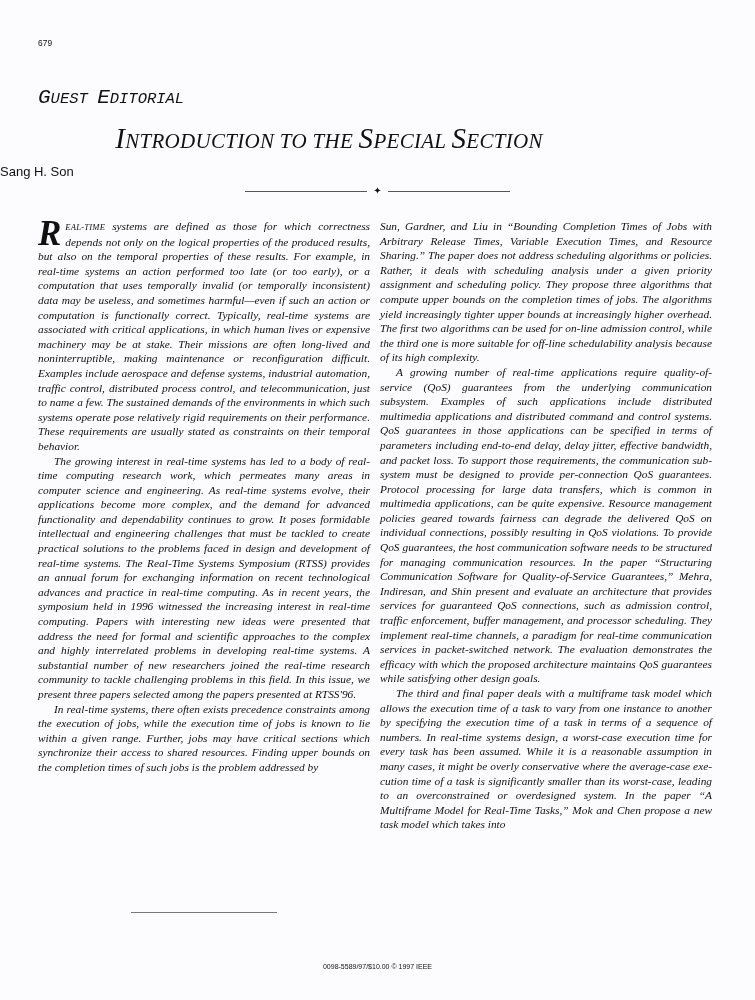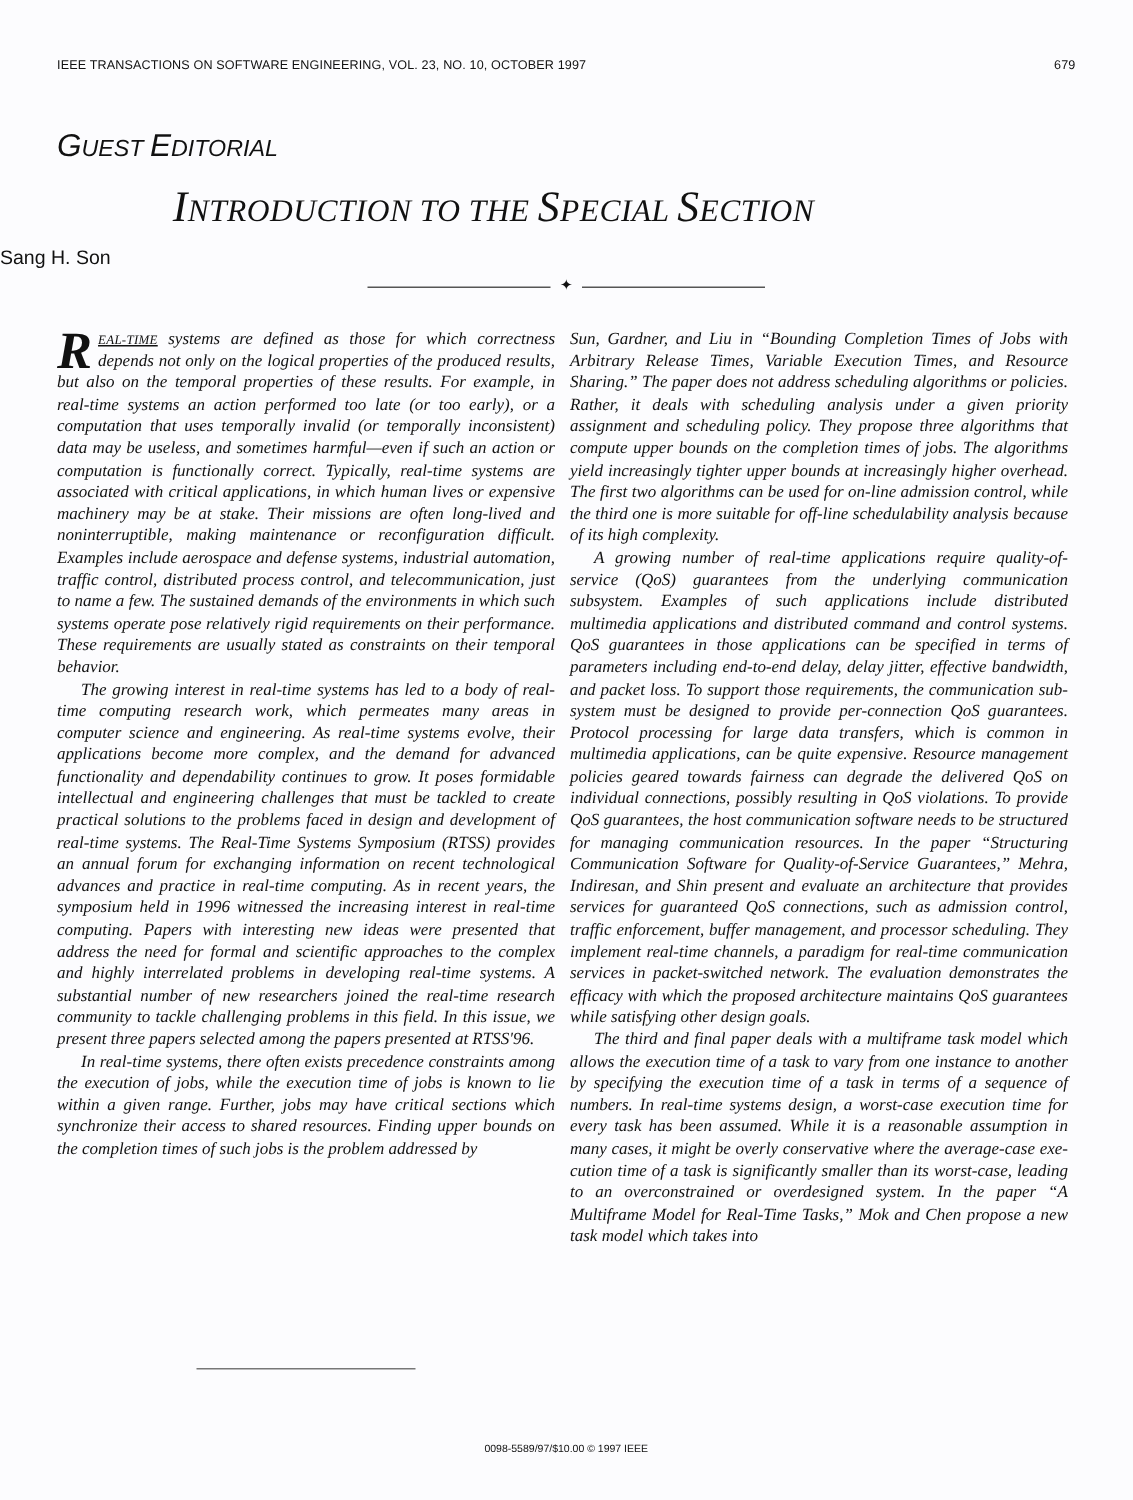--- a/index.html
+++ b/index.html
@@ -7,21 +7,21 @@
     width: 755px; height: 1000px; background: #fcfcfe; position: relative;
     overflow: hidden; color: #111;
   }
   .running-head {
     position: absolute; top: 38px; left: 38px; right: 38px;
     font-family: "Liberation Sans", sans-serif; font-size: 8.4px; letter-spacing: 0.1px;
     display: flex; justify-content: space-between;
   }
   .section-label {
     position: absolute; top: 86px; left: 38px;
-    font-family: Liberation Sans, sans-serif; font-style: italic; font-size: 21px;
+    font-family: Liberation Mono, monospace; font-style: italic; font-size: 21px;
   }
   .section-label .sc { font-size: 15.5px; }
   .title {
     position: absolute; top: 122px; left: 0; width: 658px; text-align: center;
     font-family: "Liberation Serif", serif; font-style: italic; font-size: 29px;
     letter-spacing: 0.3px;
   }
   .title .sc { font-size: 21px; }
   .author {
     position: absolute; top: 164px; left: 0; width: 755px; text-align: left;
@@ -39,38 +39,37 @@
     line-height: 14.6px; text-align: justify; hyphens: manual;
   }
   .col.left { left: 38px; }
   .col.right { left: 380px; }
   .col p { margin: 0; text-indent: 16px; }
   .col p.first { text-indent: 0; }
   .dropcap {
     float: left; font-family: "Liberation Serif", serif; font-style: italic; font-weight: bold;
     font-size: 35px; line-height: 26px; margin: 2px 4px 0 0;
   }
-  .smallcaps-lead { font-size: 8.6px; letter-spacing: 0.2px; text-decoration: underline; }
+  .smallcaps-lead { font-size: 8.6px; letter-spacing: 0.2px; }
   .footnote-rule {
     position: absolute; top: 912px; left: 131px; width: 146px; height: 1px; background: #777;
   }
   .footnote {
     position: absolute; top: 923px; left: 38px; width: 340px;
     font-family: "Liberation Serif", serif; font-style: italic; font-size: 7.9px; line-height: 11.5px;
   }
   .copyright {
     position: absolute; top: 963px; left: 0; width: 755px; text-align: center;
     font-family: "Liberation Sans", sans-serif; font-size: 7px;
   }
 </style>
 </head>
 <body>
 
 <div class="running-head">
-  <span>IEEE TRANSACTIONS ON SOFTWARE ENGINEERING,  VOL.  23,  NO.  10,  OCTOBER  1997</span>
   <span>679</span>
 </div>
 
 <div class="section-label"><span>G</span><span class="sc">UEST </span><span>E</span><span class="sc">DITORIAL</span></div>
 
 <div class="title"><span>I</span><span class="sc">NTRODUCTION TO THE </span><span>S</span><span class="sc">PECIAL </span><span>S</span><span class="sc">ECTION</span></div>
 
 <div class="author">Sang H. Son</div>
 
 <div class="ornament">

